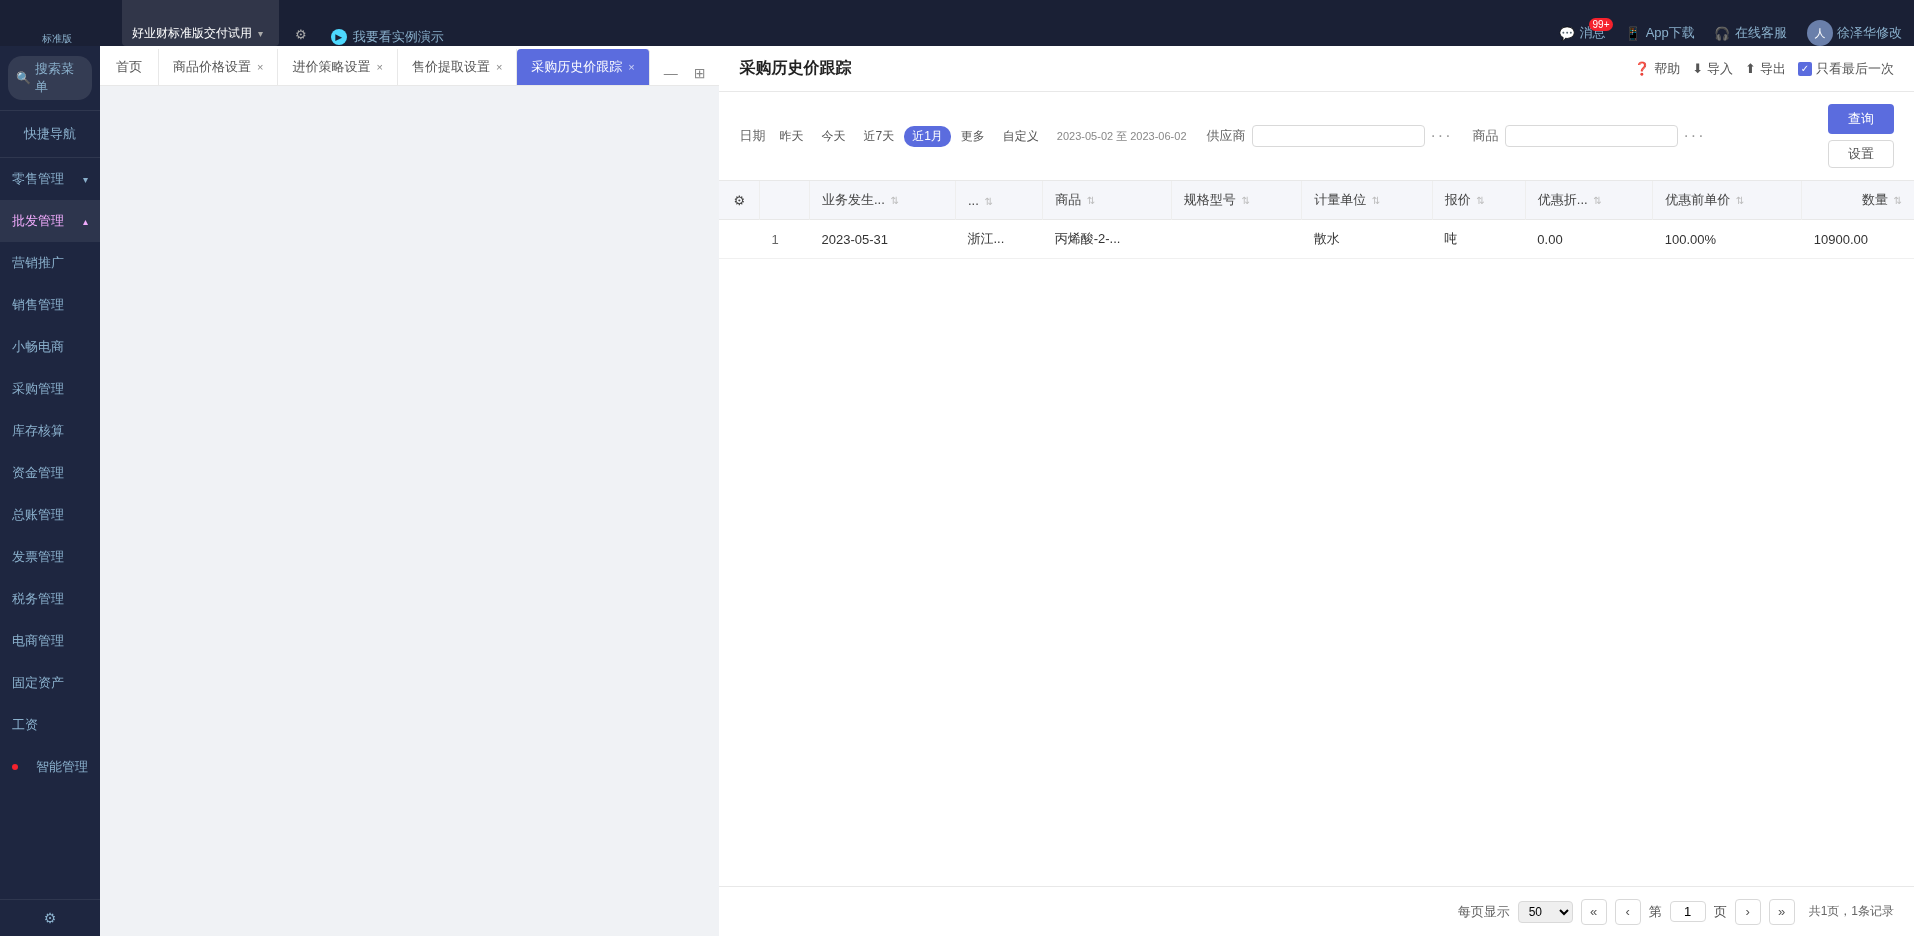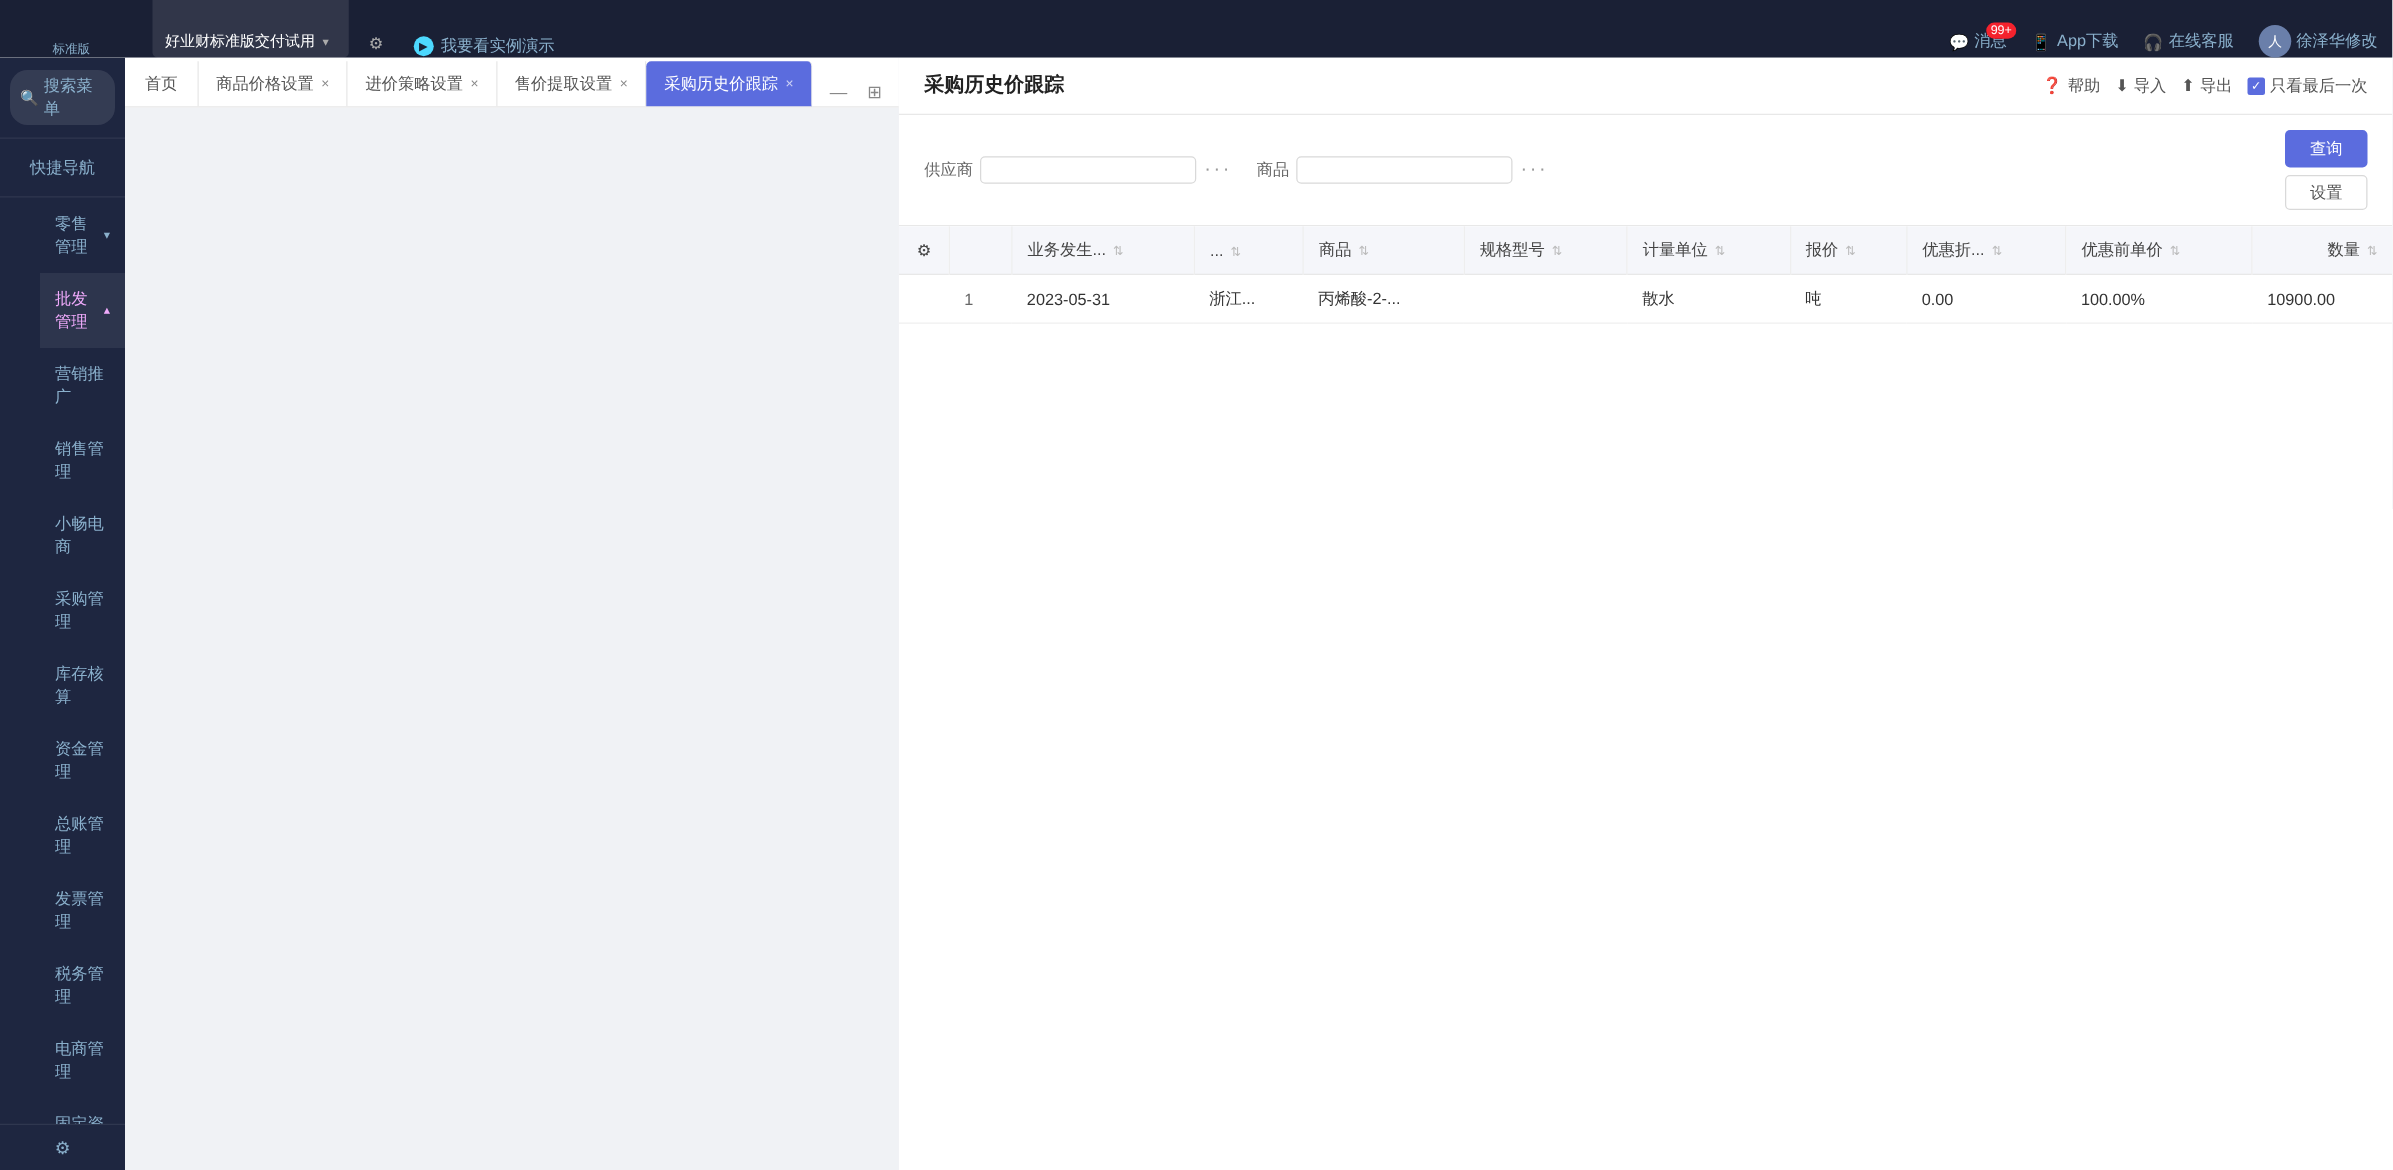--- a/index.html
+++ b/index.html
@@ -129,21 +129,20 @@
       overflow-y: auto;
     }
     .sidebar-menu-item {
       display: flex;
       align-items: center;
       justify-content: space-between;
       padding: 12px 12px;
       color: #8ab0cc;
       cursor: pointer;
       font-size: 13px;
-      margin-left: 32px;
     }
     .sidebar-menu-item.active { color: #f0abfc; background: rgba(255,255,255,0.07); }
     .sidebar-menu-item .arrow { font-size: 10px; }
     .sidebar-menu-item .dot-red { width: 6px; height: 6px; border-radius: 50%; background: #f5222d; margin-right: 4px; }
     .sidebar-bottom {
       padding: 10px;
       display: flex;
       justify-content: center;
       border-top: 1px solid rgba(255,255,255,0.08);
     }
@@ -579,20 +578,32 @@
             </div>
             <label class="checkbox-label">
               <div class="checkbox-blue">✓</div>
               <span>只看最后一次</span>
             </label>
           </div>
         </div>
       </div>
 
       <div class="filter-bar">
+        <div class="filter-group">
+          <span class="filter-label">日期</span>
+          <div class="date-options">
+            <span class="date-btn">昨天</span>
+            <span class="date-btn">今天</span>
+            <span class="date-btn">近7天</span>
+            <span class="date-btn active">近1月</span>
+            <span class="date-btn">更多</span>
+            <span class="date-btn">自定义</span>
+          </div>
+          <span class="date-range">2023-05-02 至 2023-06-02</span>
+        </div>
 
         <div class="filter-group">
           <span class="filter-label">供应商</span>
           <input class="filter-input" type="text" value="" style="">
           <span class="filter-dots">···</span>
         </div>
 
         <div class="filter-group">
           <span class="filter-label">商品</span>
           <input class="filter-input" type="text" value="" style="">
@@ -653,16 +664,32 @@
               <td>散水</td>
               <td>吨</td>
               <td>0.00</td>
               <td>100.00%</td>
               <td>10900.00</td>
             </tr>
           </tbody>
         </table>
       </div>
 
+      <div class="pagination">
+        <span class="per-page-label">每页显示</span>
+        <select>
+          <option>50</option>
+          <option>100</option>
+          <option>200</option>
+        </select>
+        <button class="page-nav-btn">«</button>
+        <button class="page-nav-btn">‹</button>
+        <span>第</span>
+        <input class="page-input" type="text" value="1" style="">
+        <span>页</span>
+        <button class="page-nav-btn">›</button>
+        <button class="page-nav-btn">»</button>
+        <span class="total-info">共1页，1条记录</span>
+      </div>
 
     </div>
   </div>
 </div>
 
 </body></html>

